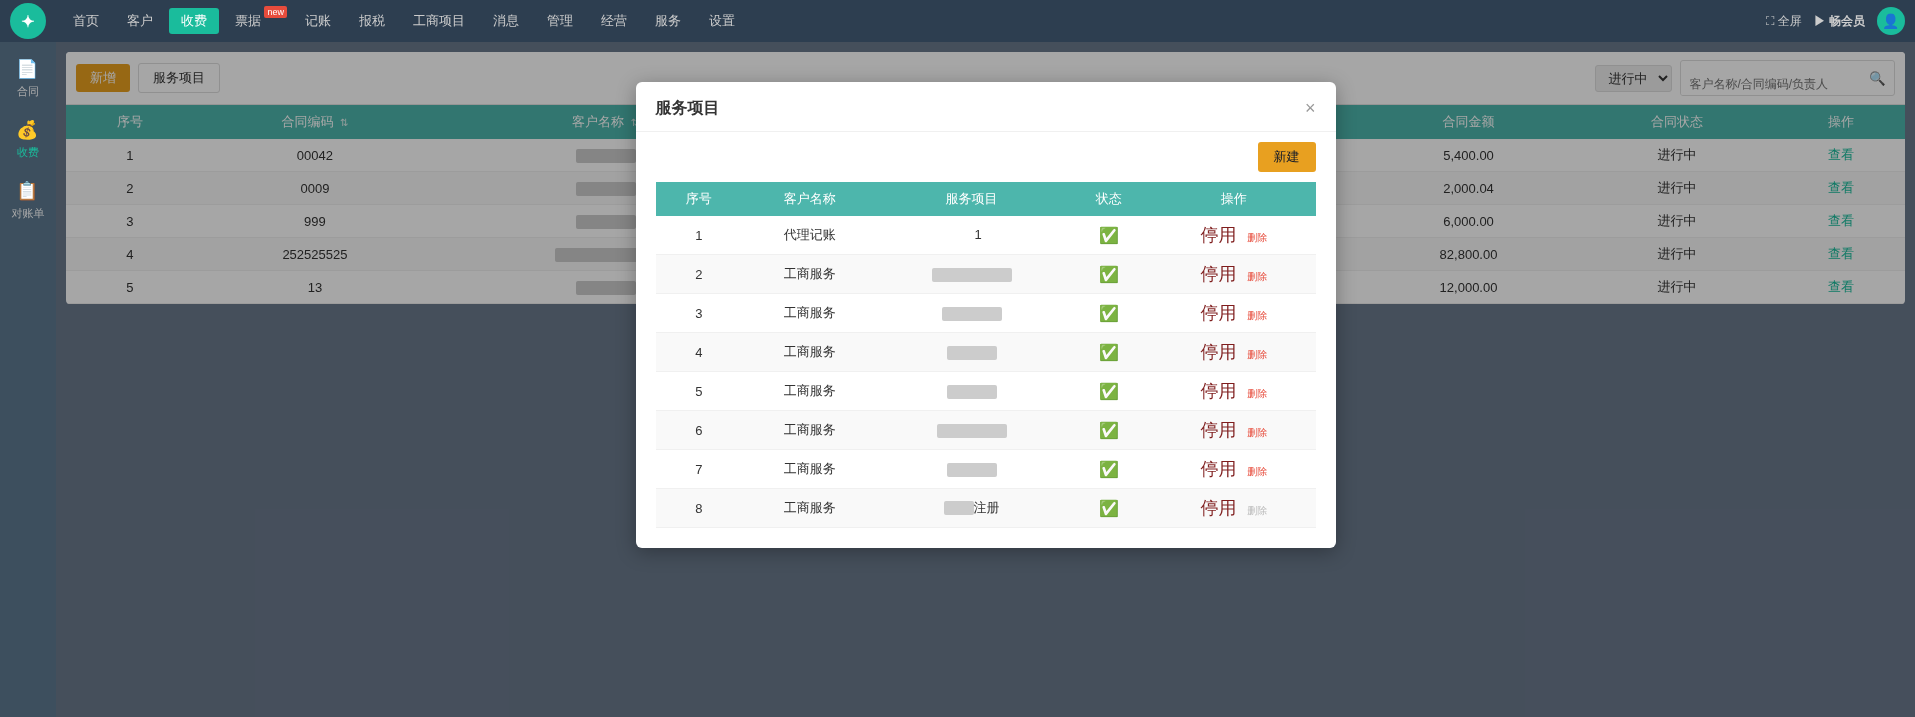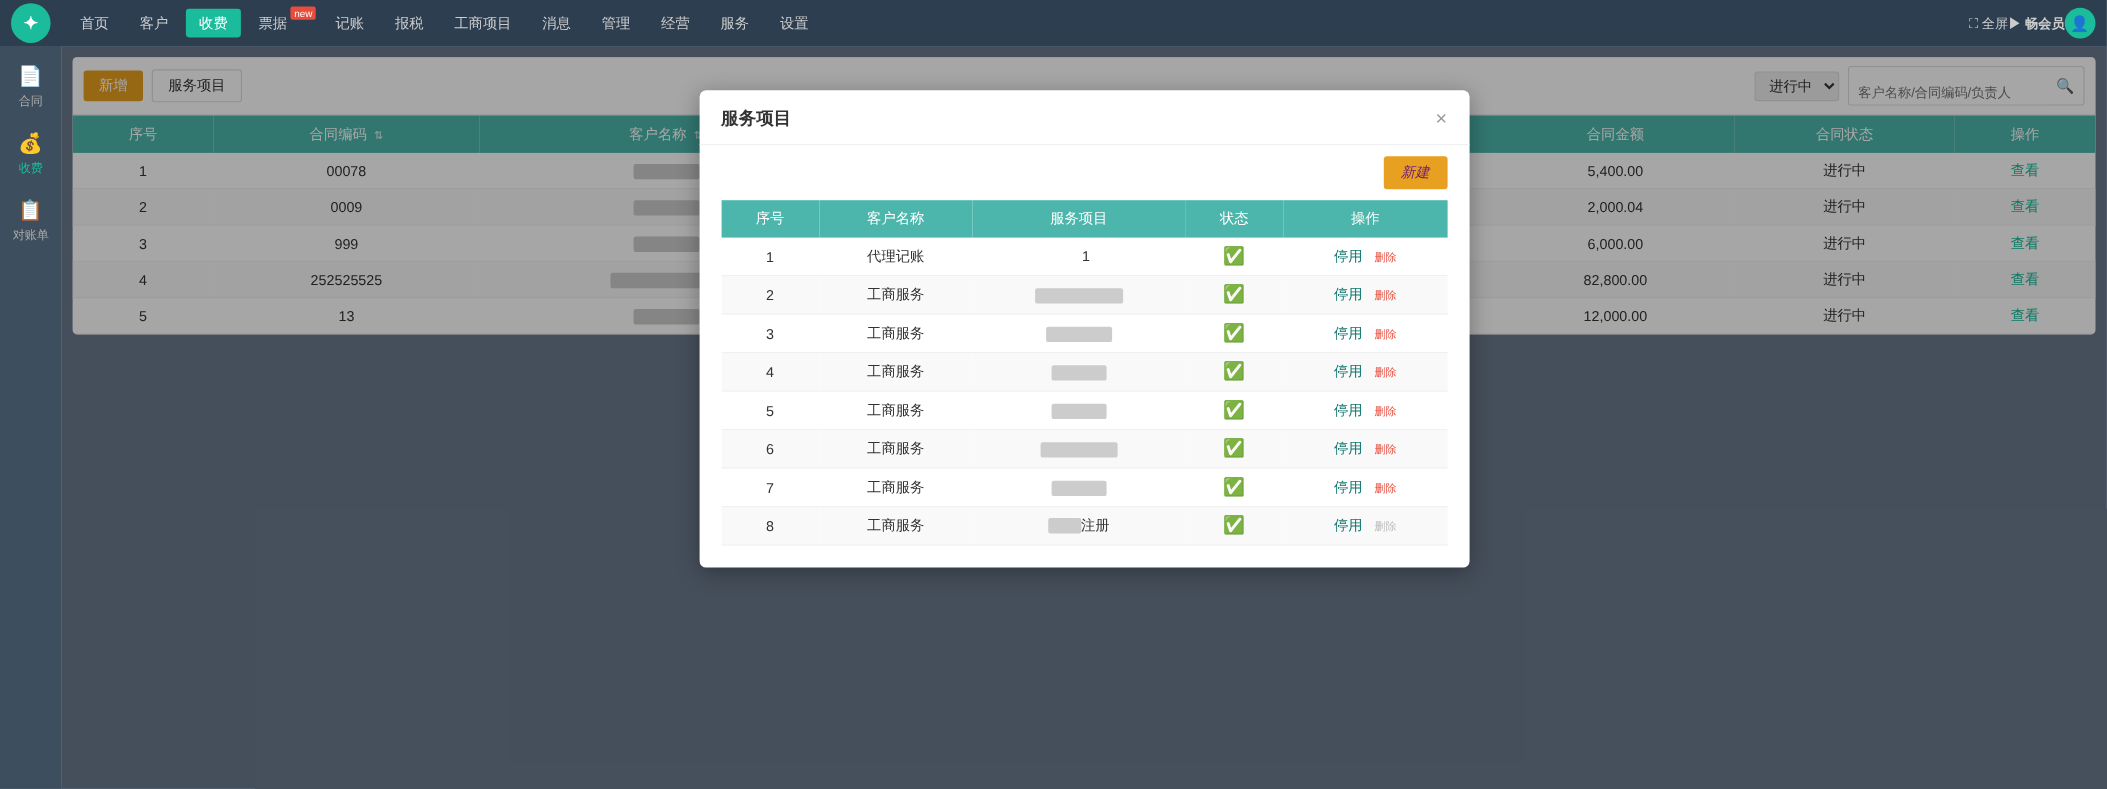--- a/index.html
+++ b/index.html
@@ -43,21 +43,21 @@
       position: absolute;
       top: -2px; right: 2px;
       background: #e74c3c;
       color: white;
       font-size: 9px;
       padding: 1px 3px;
       border-radius: 2px;
       margin-left: 24px;
     }
     .top-nav-right {
-      display: flex; align-items: center; color: #ccc; font-size: 12px;
+      display: flex; align-items: center; gap: 12px; color: #ccc; font-size: 12px;
     }
     .top-nav-right .avatar {
       width: 28px; height: 28px; background: #1abc9c; border-radius: 50%;
       display: flex; align-items: center; justify-content: center; color: white; font-size: 14px;
     }
 
     
     .layout {
       display: flex;
       height: calc(100vh - 42px);
@@ -238,27 +238,26 @@
     .modal-body {
       flex: 1;
       overflow: auto;
       padding: 10px 20px 20px;
     }
     .modal-toolbar {
       display: flex; justify-content: flex-end; margin-bottom: 10px;
     }
     .btn-new-modal {
       background: #e8a020;
-      color: #701a75;
+      color: #0f172a;
       border: none;
       padding: 6px 16px;
       border-radius: 3px;
       cursor: pointer;
       font-size: 13px;
-      font-style: italic;
     }
 
     
     .modal-table {
       width: 100%;
       border-collapse: collapse;
     }
     .modal-table th {
       background: #4db6ac;
       color: #fff;
@@ -273,21 +272,21 @@
       border-bottom: 1px solid #f0f0f0;
       font-size: 13px;
       color: #333;
     }
     .modal-table tr:nth-child(even) td { background: #f9f9f9; }
 
     .check-icon {
       color: #1abc9c;
       font-size: 16px;
     }
-    .action-stop { color: #0f766e; cursor: pointer; font-size: 13px; }
+    .action-stop { color: #7f1d1d; cursor: pointer; font-size: 18px; }
     .action-delete { color: #e74c3c; cursor: pointer; font-size: 10px; }
     .action-delete.disabled { color: #bbb; cursor: default; }
 
     
     .modal-body::-webkit-scrollbar { width: 6px; }
     .modal-body::-webkit-scrollbar-track { background: #f0f0f0; }
     .modal-body::-webkit-scrollbar-thumb { background: #ccc; border-radius: 3px; }
   </style>
 </head>
 <body>
@@ -363,21 +362,21 @@
             <th style="cursor:pointer;">服务项目 <span class="sort-icon">▲</span></th>
             <th style="cursor:pointer;">服务期限起止 <span class="sort-icon">▲</span></th>
             <th>合同金额</th>
             <th>合同状态</th>
             <th>操作</th>
           </tr>
         </thead>
         <tbody>
           <tr>
             <td>1</td>
-            <td>00078</td>
+            <td>00042</td>
             <td><span class="blurred-text">██████</span></td>
             <td>小规模记账</td>
             <td>202305-202404</td>
             <td>5,400.00</td>
             <td>进行中</td>
             <td><span class="action-link">查看</span></td>
           </tr>
           <tr>
             <td>2</td>
             <td>0009</td>

